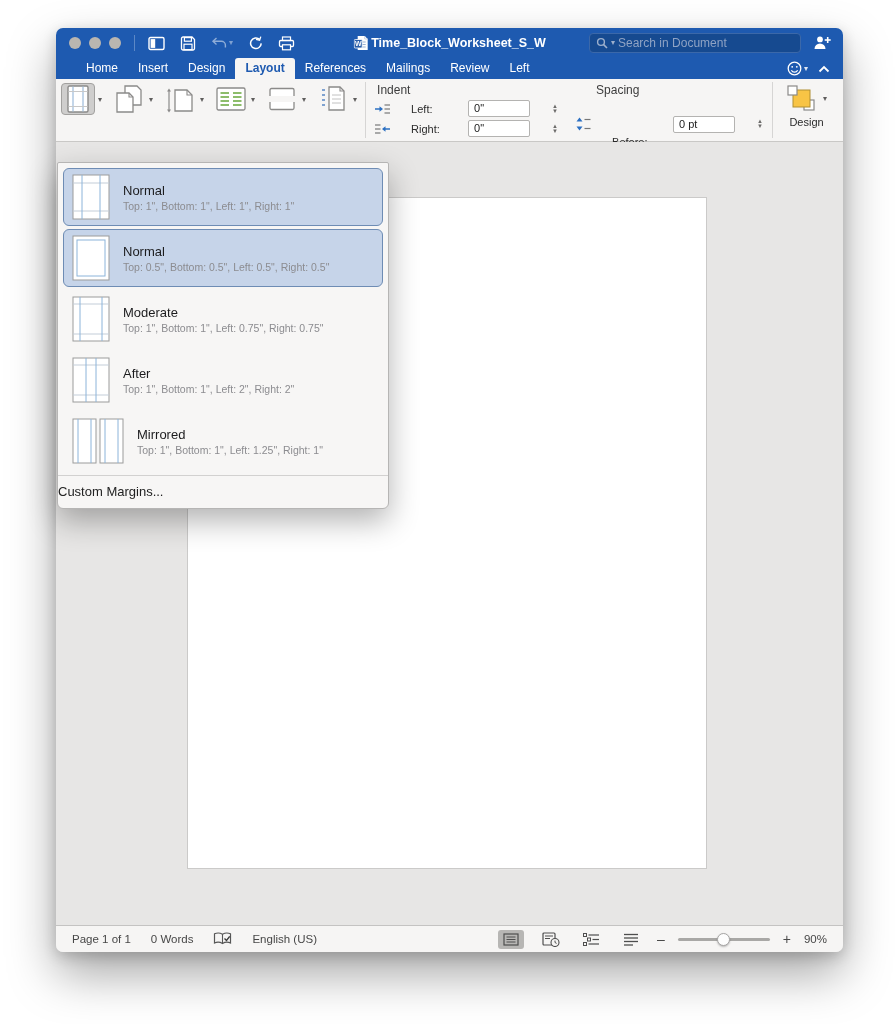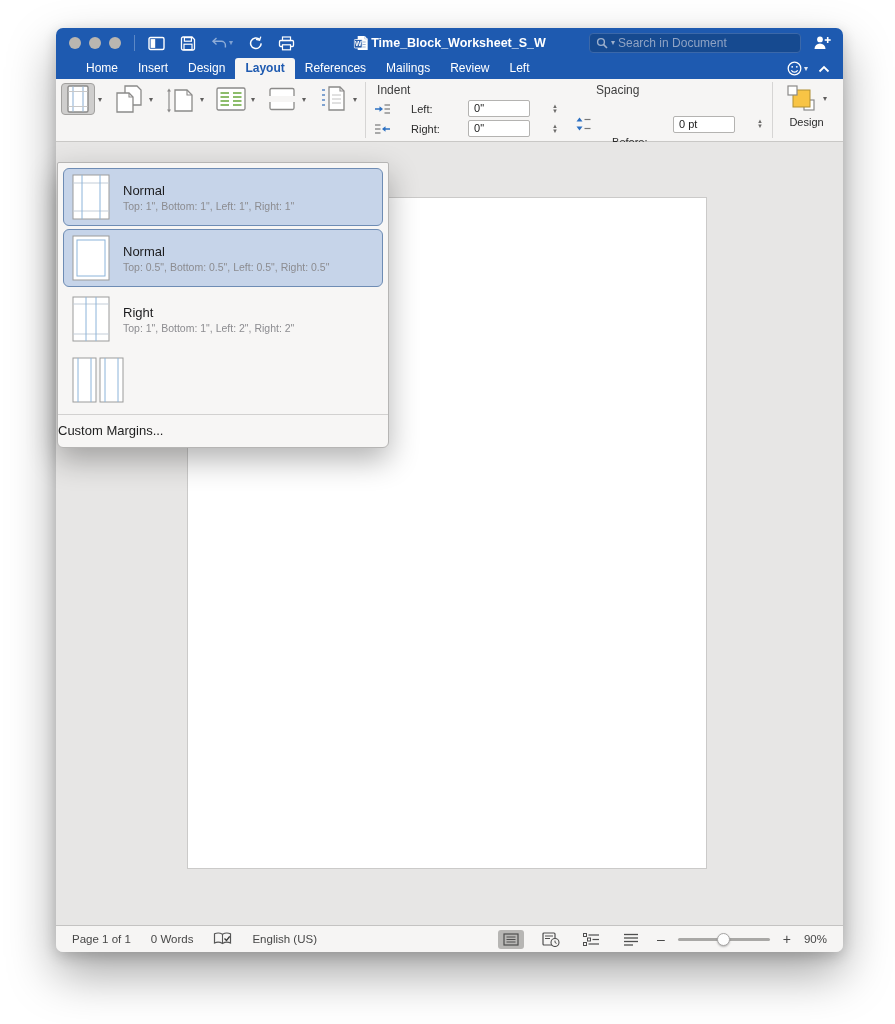--- a/index.html
+++ b/index.html
@@ -379,37 +379,54 @@
         <div class="mtext">
           <div class="mname">Normal</div>
           <div class="mdesc">Top: 0.5", Bottom: 0.5", Left: 0.5", Right: 0.5"</div>
         </div>
       </div>
       <div class="mi">
         <svg width="38" height="46" viewBox="0 0 38 46">
           <rect x="1" y="1" width="36" height="44" fill="#fff" stroke="#9b9b9b"></rect>
           <line x1="1" y1="8" x2="37" y2="8" stroke="#c3cdd8"></line>
           <line x1="1" y1="38" x2="37" y2="38" stroke="#c3cdd8"></line>
+          <line x1="8" y1="1" x2="8" y2="45" stroke="#8cb4da"></line>
+          <line x1="30" y1="1" x2="30" y2="45" stroke="#8cb4da"></line>
+        </svg>
+        <div class="mtext">
+          <div class="mname">Moderate</div>
+          <div class="mdesc">Top: 1", Bottom: 1", Left: 0.75", Right: 0.75"</div>
+        </div>
+      </div>
+      <div class="mi">
+        <svg width="38" height="46" viewBox="0 0 38 46">
+          <rect x="1" y="1" width="36" height="44" fill="#fff" stroke="#9b9b9b"></rect>
+          <line x1="1" y1="8" x2="37" y2="8" stroke="#c3cdd8"></line>
+          <line x1="1" y1="38" x2="37" y2="38" stroke="#c3cdd8"></line>
           <line x1="14" y1="1" x2="14" y2="45" stroke="#8cb4da"></line>
           <line x1="24" y1="1" x2="24" y2="45" stroke="#8cb4da"></line>
         </svg>
         <div class="mtext">
-          <div class="mname">Right</div>
+          <div class="mname">After</div>
           <div class="mdesc">Top: 1", Bottom: 1", Left: 2", Right: 2"</div>
         </div>
       </div>
       <div class="mi">
         <svg width="52" height="46" viewBox="0 0 52 46">
           <rect x="1" y="1" width="23" height="44" fill="#fff" stroke="#9b9b9b"></rect>
           <line x1="6" y1="1" x2="6" y2="45" stroke="#8cb4da"></line>
           <line x1="19" y1="1" x2="19" y2="45" stroke="#8cb4da"></line>
           <rect x="28" y="1" width="23" height="44" fill="#fff" stroke="#9b9b9b"></rect>
           <line x1="33" y1="1" x2="33" y2="45" stroke="#8cb4da"></line>
           <line x1="46" y1="1" x2="46" y2="45" stroke="#8cb4da"></line>
         </svg>
+        <div class="mtext">
+          <div class="mname">Mirrored</div>
+          <div class="mdesc">Top: 1", Bottom: 1", Left: 1.25", Right: 1"</div>
+        </div>
       </div>
       <div class="menu-sep"></div>
       <div class="custom">Custom Margins...</div>
     </div>
   </div>
 
   <div class="statusbar">
     <span>Page 1 of 1</span>
     <span>0 Words</span>
     <svg width="19" height="14" viewBox="0 0 19 14">

